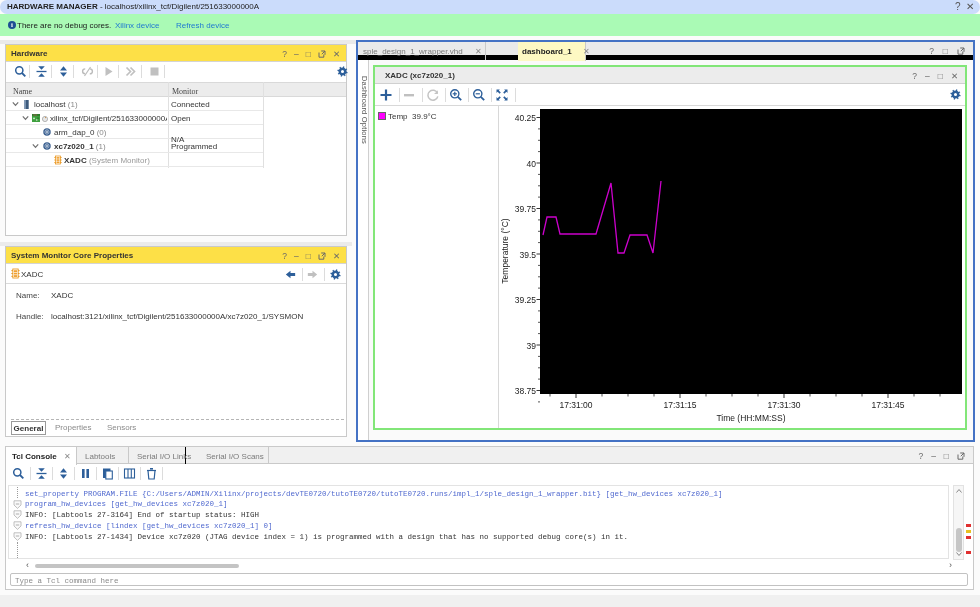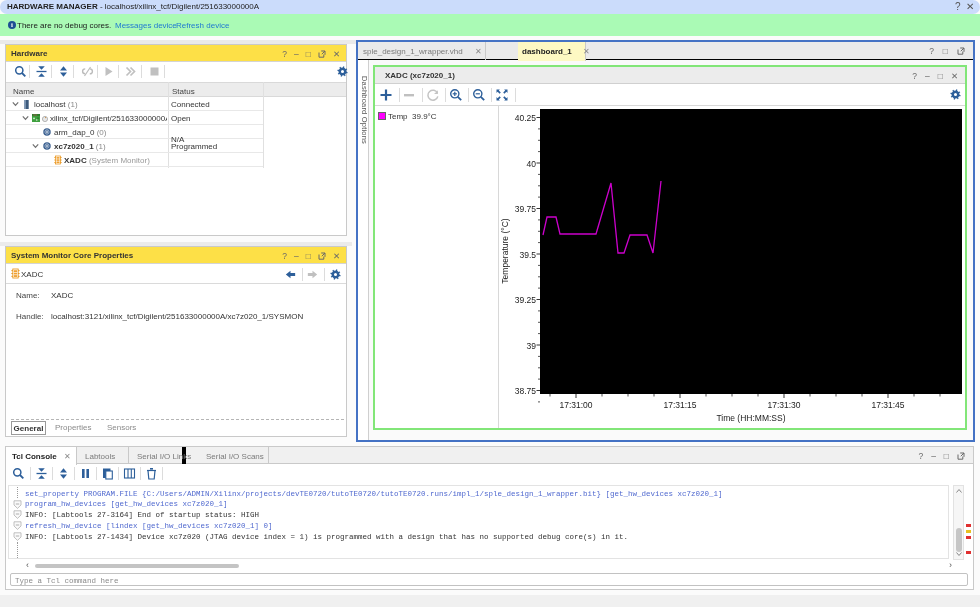--- a/index.html
+++ b/index.html
@@ -21,21 +21,21 @@
 
 <div class="abs" style="left:0;top:0;width:980px;height:14px;background:#cbdcfb;border-radius:7px;">
   <div class="abs" style="left:7px;top:2px;font-size:8px;color:#222;"><b>HARDWARE MANAGER</b> - localhost/xilinx_tcf/Digilent/251633000000A</div>
   <div class="abs" style="left:955px;top:1px;color:#555;font-size:10px;">?</div>
   <div class="abs" style="left:966px;top:1px;color:#555;font-size:10px;">✕</div>
 </div>
 
 <div class="abs" style="left:0;top:14px;width:980px;height:22px;background:#aafab5;">
   <div class="abs" style="left:8px;top:7px;width:8px;height:8px;border-radius:50%;background:#1d4f93;color:#fff;font-size:7px;font-weight:bold;text-align:center;line-height:8px;font-family:'Liberation Serif',serif;">i</div>
   <div class="abs" style="left:17px;top:7px;color:#1a1a1a;">There are no debug cores.</div>
-  <div class="abs" style="left:115px;top:7px;color:#1f78d1;">Messages device</div>
+  <div class="abs" style="left:115px;top:7px;color:#1f78d1;">Xilinx device</div>
   <div class="abs" style="left:176px;top:7px;color:#1f78d1;">Refresh device</div>
 </div>
 
 <div class="abs" style="left:0;top:40px;width:356px;height:4px;background:#eaeaea;"></div>
 <div class="abs" style="left:0;top:242px;width:352px;height:4px;background:#ebebeb;"></div>
 
 <div class="panel" id="hwpanel" style="left:5px;top:44px;width:342px;height:192px;">
   <div class="ptitle">
       <div class="t">Hardware</div>
     <div class="winbtns" style="right:6px;">
@@ -79,23 +79,23 @@
     <div class="sep abs" style="left:135px;top:3px;"></div>
     <svg class="abs" style="left:142px;top:3px;" width="13" height="13" viewBox="0 0 13 13">
         <rect x="2.5" y="2.5" width="8" height="8" fill="#c0c0c0"></rect>
       </svg>
     <div class="sep abs" style="left:158px;top:3px;"></div>
     <svg class="abs" style="left:331px;top:4px;" width="11" height="11" viewBox="0 0 13 13">
         <path d="M6.9,1.8 L7.5,0.4 L8.6,0.7 L8.5,2.2 L9.6,2.9 L10.1,3.4 L11.5,2.9 L12.1,3.9 L10.9,4.9 L11.2,6.1 L11.2,6.9 L12.6,7.5 L12.3,8.6 L10.8,8.5 L10.1,9.6 L9.6,10.1 L10.1,11.5 L9.1,12.1 L8.1,10.9 L6.9,11.2 L6.1,11.2 L5.5,12.6 L4.4,12.3 L4.5,10.8 L3.4,10.1 L2.9,9.6 L1.5,10.1 L0.9,9.1 L2.1,8.1 L1.8,6.9 L1.8,6.1 L0.4,5.5 L0.7,4.4 L2.2,4.5 L2.9,3.4 L3.4,2.9 L2.9,1.5 L3.9,0.9 L4.9,2.1 L6.1,1.8 Z M8.3,6.5 A1.8,1.8 0 1,0 4.7,6.5 A1.8,1.8 0 1,0 8.3,6.5 Z" fill="#2d5f9a" fill-rule="evenodd"></path>
       </svg>
   </div>
   <div class="abs" id="hwtable" style="left:0;top:37px;right:0;bottom:0;background:#fff;">
-    <div class="abs" style="left:0;top:0;right:0;height:15px;background:#ececec;border-top:1px solid #d9d9d9;border-bottom:1px solid #d9d9d9;">
+    <div class="abs" style="left:0;top:0;right:0;height:15px;background:#ececec;border-top:1px solid #d9d9d9;border-bottom:1px solid #d9d9d9;font-family:Liberation Serif, serif;">
       <span class="abs" style="left:7px;top:4px;color:#444;">Name</span>
-      <span class="abs" style="left:166px;top:4px;color:#444;">Status</span>
+      <span class="abs" style="left:166px;top:4px;color:#444;">Monitor</span>
     </div>
     <div class="abs" style="left:162px;top:0;width:1px;height:86px;background:#e0e0e0;"></div>
     <div class="abs" style="left:257px;top:0;width:1px;height:86px;background:#e0e0e0;"></div>
     <div class="abs row" style="top:15px;">
       <svg class="abs" style="left:6px;top:4px;" width="7" height="6" viewBox="0 0 7 6">
           <path d="M0.8,1.4 L3.5,4.4 L6.2,1.4" fill="none" stroke="#707070" stroke-width="1.2"></path>
         </svg>
       <svg class="abs" style="left:18px;top:2.5px;" width="5" height="9" viewBox="0 0 5 9">
           <rect x="0.3" y="0" width="4.4" height="9" fill="#3c5a7d"></rect>
           <rect x="0.3" y="0" width="1.5" height="9" fill="#8aa2bd"></rect>
@@ -205,21 +205,21 @@
   <div class="abs" style="left:45px;top:65px;">localhost:3121/xilinx_tcf/Digilent/251633000000A/xc7z020_1/SYSMON</div>
   <div class="abs" style="left:5px;right:2px;top:172px;border-top:1px dashed #b5b5b5;"></div>
   <div class="abs" style="left:0;top:173px;right:0;height:16px;">
     <div class="abs" style="left:5px;top:1px;width:35px;height:14px;border:1px solid #9a9a9a;background:#fff;text-align:center;line-height:13px;font-weight:bold;">General</div>
     <div class="abs" style="left:49px;top:3px;color:#8a8a8a;">Properties</div>
     <div class="abs" style="left:101px;top:3px;color:#8a8a8a;">Sensors</div>
   </div>
 </div>
 
 <div class="abs" id="editor" style="left:356px;top:40px;width:619px;height:402px;border:2px solid #4472c4;background:#fafafa;">
-  <div class="abs" id="edtabs" style="left:0;top:0;right:0;height:18px;background:#eaeaea;border-bottom:1px solid #000000;">
+  <div class="abs" id="edtabs" style="left:0;top:0;right:0;height:18px;background:#eaeaea;border-bottom:5px solid #000000;">
     <div class="abs" style="left:0;top:0;width:128px;height:18px;border-right:1px solid #c9c9c9;color:#7a7a7a;">
       <span class="abs" style="left:5px;top:5px;">sple_design_1_wrapper.vhd</span>
       <span class="abs" style="left:117px;top:5px;color:#8a8a8a;">✕</span>
     </div>
     <div class="abs" style="left:129px;top:0;width:68px;height:19px;background:#fef9c3;border-right:1px solid #c9c9c9;margin-left:31px;">
       <span class="abs" style="left:4px;top:5px;font-weight:bold;color:#222;">dashboard_1</span>
       <span class="abs" style="left:65px;top:5px;color:#8a8a8a;">✕</span>
     </div>
     <div class="winbtns" style="right:8px;height:18px;gap:9px;">
         <span>?</span>
@@ -366,21 +366,21 @@
 
 <div class="panel" id="console" style="left:5px;top:446px;width:969px;height:144px;">
   <div class="abs" id="contabs" style="left:0;top:0;right:0;height:17px;background:#f0f0f0;border-bottom:1px solid #c9c9c9;">
     <div class="abs" style="left:0;top:0;width:71px;height:18px;background:#fff;border-right:1px solid #c9c9c9;">
       <span class="abs" style="left:6px;top:5px;font-weight:bold;color:#222;white-space:nowrap;">Tcl Console</span>
       <span class="abs" style="left:58px;top:5px;color:#8a8a8a;">✕</span>
     </div>
     <div class="abs" style="left:72px;top:0;width:51px;height:17px;border-right:1px solid #c9c9c9;">
         <span class="abs" style="left:7px;top:5px;color:#7a7a7a;white-space:nowrap;">Labtools</span>
       </div>
-    <div class="abs" style="left:124px;top:0;width:56px;height:17px;border-right:4px solid #000000;">
+    <div class="abs" style="left:124px;top:0;width:56px;height:17px;border-right:1px solid #000000;">
         <span class="abs" style="left:7px;top:5px;color:#7a7a7a;white-space:nowrap;">Serial I/O Links</span>
       </div>
     <div class="abs" style="left:193px;top:0;width:70px;height:17px;border-right:1px solid #c9c9c9;">
         <span class="abs" style="left:7px;top:5px;color:#7a7a7a;white-space:nowrap;">Serial I/O Scans</span>
       </div>
     <div class="winbtns" style="right:8px;height:17px;gap:8px;">
         <span>?</span>
         <span>–</span>
         <span>□</span>
         <svg width="8" height="8" viewBox="0 0 8 8" style="display:inline-block;">

